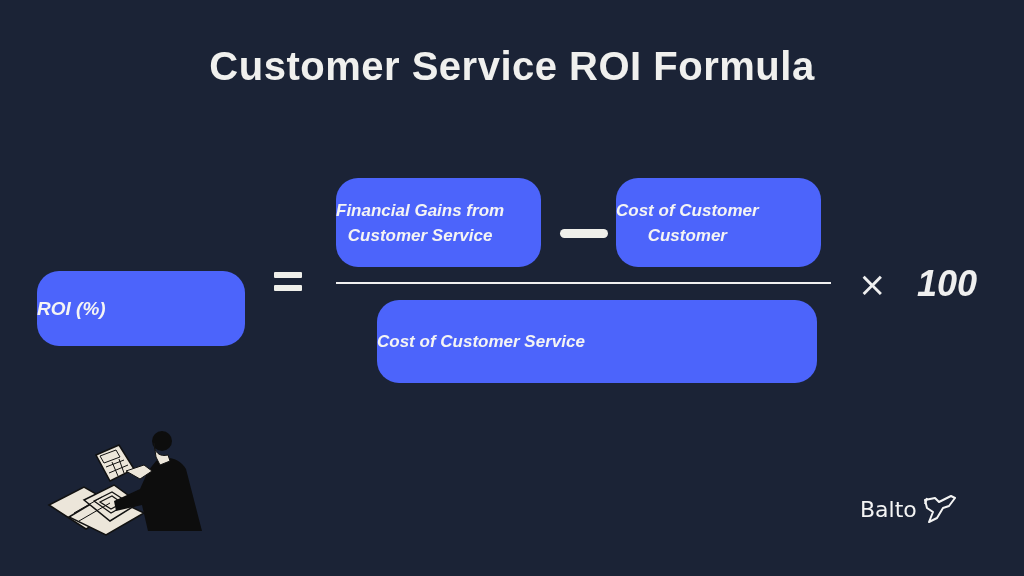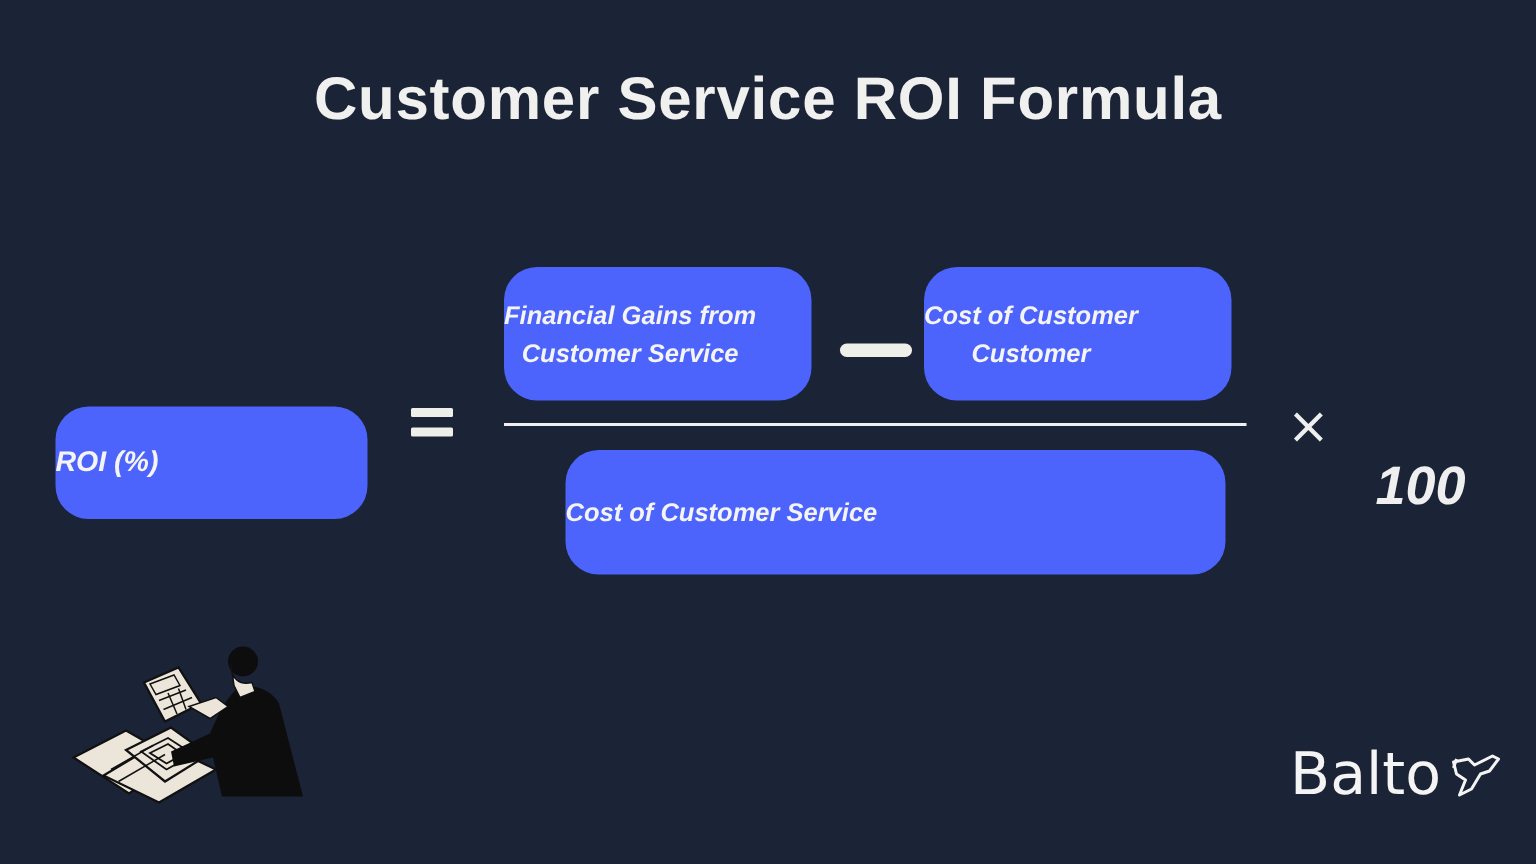--- a/index.html
+++ b/index.html
@@ -38,28 +38,28 @@
     .fraction-line {
       position: absolute; left: 336px; top: 282px; width: 495px; height: 2px;
       background: #f0f0f0;
     }
     .times {
       position: absolute; left: 858px; top: 266px; font-size: 34px; font-weight: 400;
       color: #efefef; font-family: "DejaVu Sans", sans-serif; line-height: 36px;
     }
     .hundred {
       position: absolute; left: 917px; top: 264px; font-size: 36px; font-weight: 700;
-      font-style: italic; color: #efefef; line-height: 40px; margin-top: 40px;
+      font-style: italic; color: #efefef; line-height: 40px;
     }
     .illustration { position: absolute; left: 44px; top: 425px; width: 170px; height: 112px; }
     .logo {
       position: absolute; left: 860px; top: 494px; display: flex; align-items: center;
     }
     .logo-text {
-      font-size: 39px; color: #f4f4f4; font-family: "DejaVu Sans", sans-serif; font-weight: 400;
+      font-size: 22px; color: #f4f4f4; font-family: "DejaVu Sans", sans-serif; font-weight: 400;
       letter-spacing: 0px;
     }
     .logo-mark { width: 36px; height: 30px; margin-left: 4px; }
   </style>
 </head>
 <body>
 
 <div class="title">Customer Service ROI Formula</div>
 
 <div class="box" id="roi-box">

